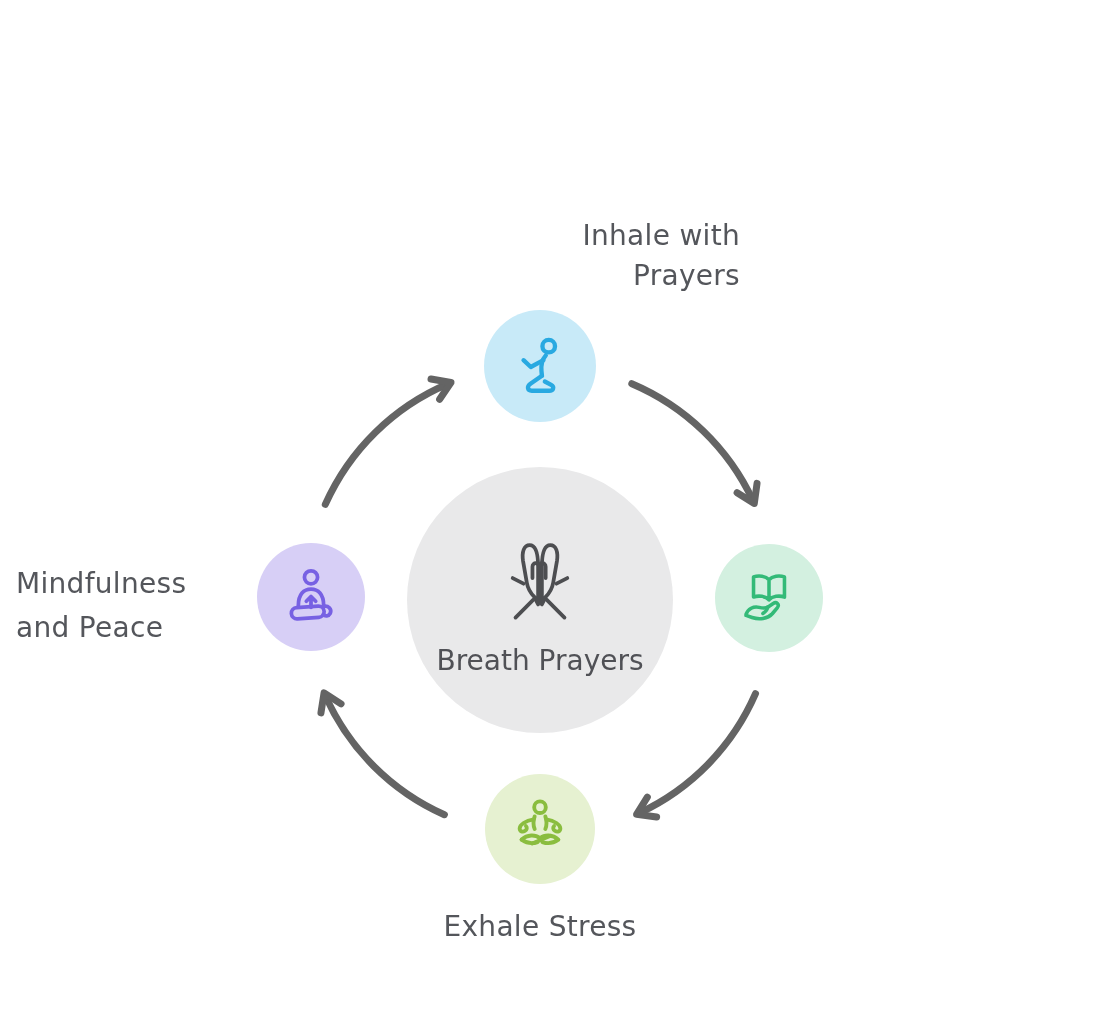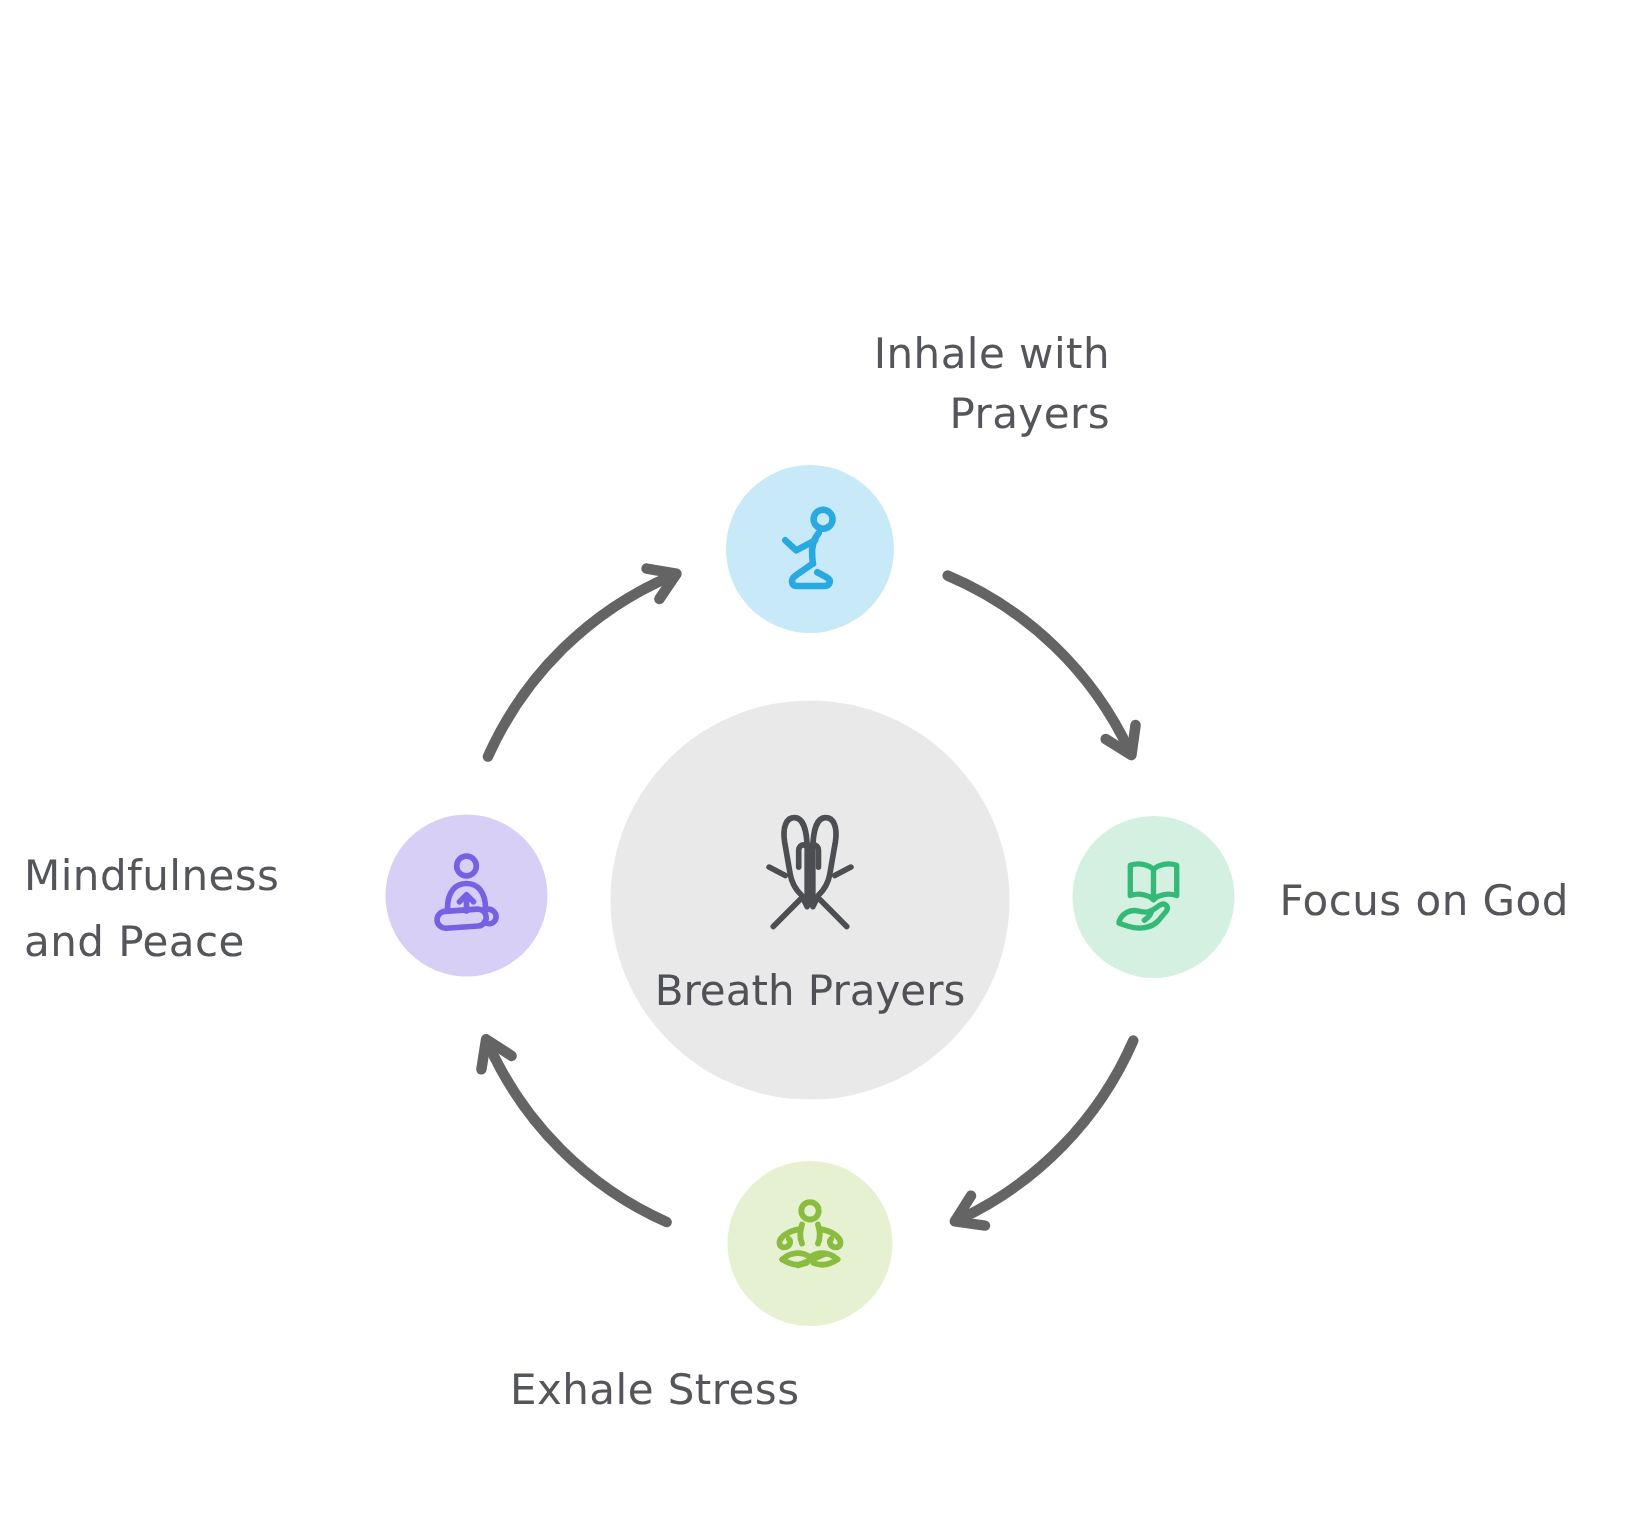--- a/index.html
+++ b/index.html
@@ -41,21 +41,21 @@
   .node-left{left:257px;top:543px;width:108px;height:108px;background:var(--c-left-bg,#d7cff6);color:var(--c-left-icon,#7761e3);}
   .icon-stroke{fill:none;stroke:currentColor;stroke-linecap:round;stroke-linejoin:round;}
   .label{
     position:absolute;
     font-size:28px;color:var(--c-label-text,#54565b);
     letter-spacing:.3px;
   }
   .label span{display:block;}
   .label-top{left:340px;top:216px;width:400px;text-align:right;line-height:40px;}
   .label-right{left:853px;top:584px;}
-  .label-bottom{left:340px;top:910px;width:400px;}
+  .label-bottom{left:340px;top:910px;width:400px;text-align:center;}
   .label-left{left:16px;top:562px;width:216px;text-align:left;line-height:44px;}
 </style>
 </head>
 <body>
 
 <div class="stage">
 
 
   <svg class="arrows" width="1100" height="1023" viewBox="0 0 1100 1023">
     <defs>
@@ -132,23 +132,20 @@
         <rect x="11" y="42.5" width="35" height="12" rx="6" transform="rotate(-4 28 48)"></rect>
         <path d="M45 42 C50.5 40.5 54.5 45 52.5 49.5 C51 52.5 47 53 45 50.5"></path>
       </g>
     </svg>
   </div>
 
   <div class="label label-top">
     <span>Inhale with</span>
     <span>Prayers</span>
   </div>
-  <div class="label label-right">
-    <span>Focus on God</span>
-  </div>
   <div class="label label-bottom">
     <span>Exhale Stress</span>
   </div>
   <div class="label label-left">
     <span>Mindfulness</span>
     <span>and Peace</span>
   </div>
 
 </div>
 

